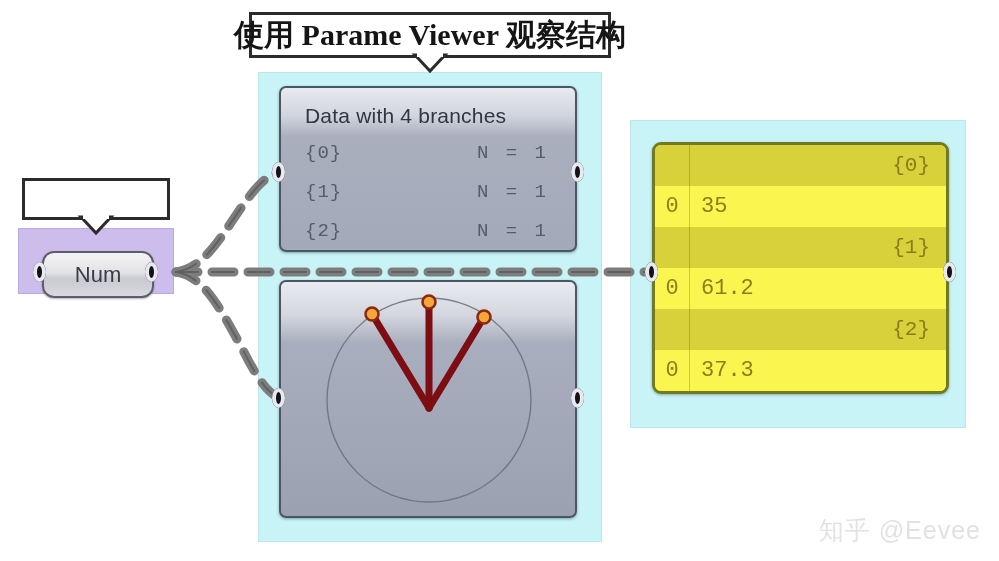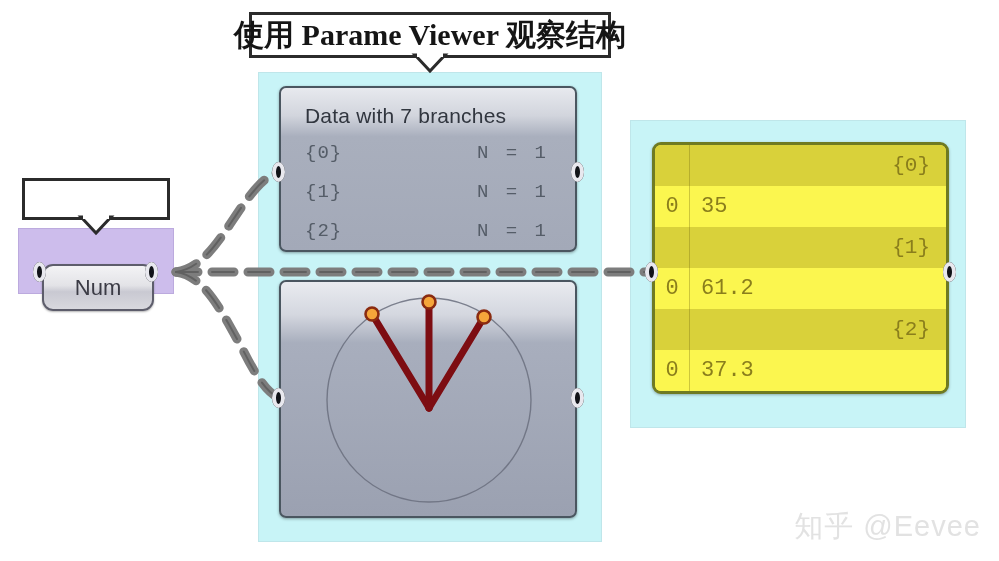--- a/index.html
+++ b/index.html
@@ -87,21 +87,21 @@
   .panel-data .v{padding-left:12px;text-align:center;}
   .panel-divider{
     position:absolute;top:0;bottom:0;left:34px;width:1px;background:rgba(120,110,20,.35);
   }
 
   
   .wires{position:absolute;left:0;top:0;width:999px;height:561px;pointer-events:none;}
 
   
   .watermark{
-    position:absolute;right:18px;bottom:14px;color:#e2e2e2;font-size:29px;
+    position:absolute;right:18px;bottom:14px;color:#e2e2e2;font-size:25px;
     font-family:"Liberation Sans","DejaVu Sans",sans-serif;letter-spacing:1px;
     user-select:none;
   }
 </style>
 </head>
 <body>
 
 <div class="stage">
 
   <div class="group" style="left:258px;top:72px;width:344px;height:470px;"></div>
@@ -119,28 +119,28 @@
 
       <path d="M176,272 C205,276 222,312 243,350 C258,380 268,393 279,398"></path>
     </g>
     <g fill="none" stroke="#4b4b4b" stroke-width="2" stroke-linecap="round" stroke-dasharray="22 14" opacity=".55">
       <path d="M176,272 C205,268 222,235 243,205 C258,184 268,175 279,172"></path>
       <path d="M176,272 L652,272"></path>
       <path d="M176,272 C205,276 222,312 243,350 C258,380 268,393 279,398"></path>
     </g>
   </svg>
 
-  <div class="num-capsule" style="left:42px;top:264px;width:108px;height:43px;border-radius:11px;">
+  <div class="num-capsule" style="left:42px;top:251px;width:108px;height:43px;">
     <span>Num</span>
   </div>
   <div class="port" style="left:33px;top:262px;"></div>
   <div class="port" style="left:145px;top:262px;"></div>
 
   <div class="gh-node viewer" style="left:279px;top:86px;width:298px;height:166px;">
-    <div class="viewer-title">Data with 7 branches</div>
+    <div class="viewer-title">Data with 4 branches</div>
 
     <div class="viewer-row" style="top:50px;">
       <span class="key">{0}</span>
       <span class="val">N = 1</span>
     </div>
     <div class="viewer-row" style="top:89px;">
       <span class="key">{1}</span>
       <span class="val">N = 1</span>
     </div>
     <div class="viewer-row" style="top:128px;">

